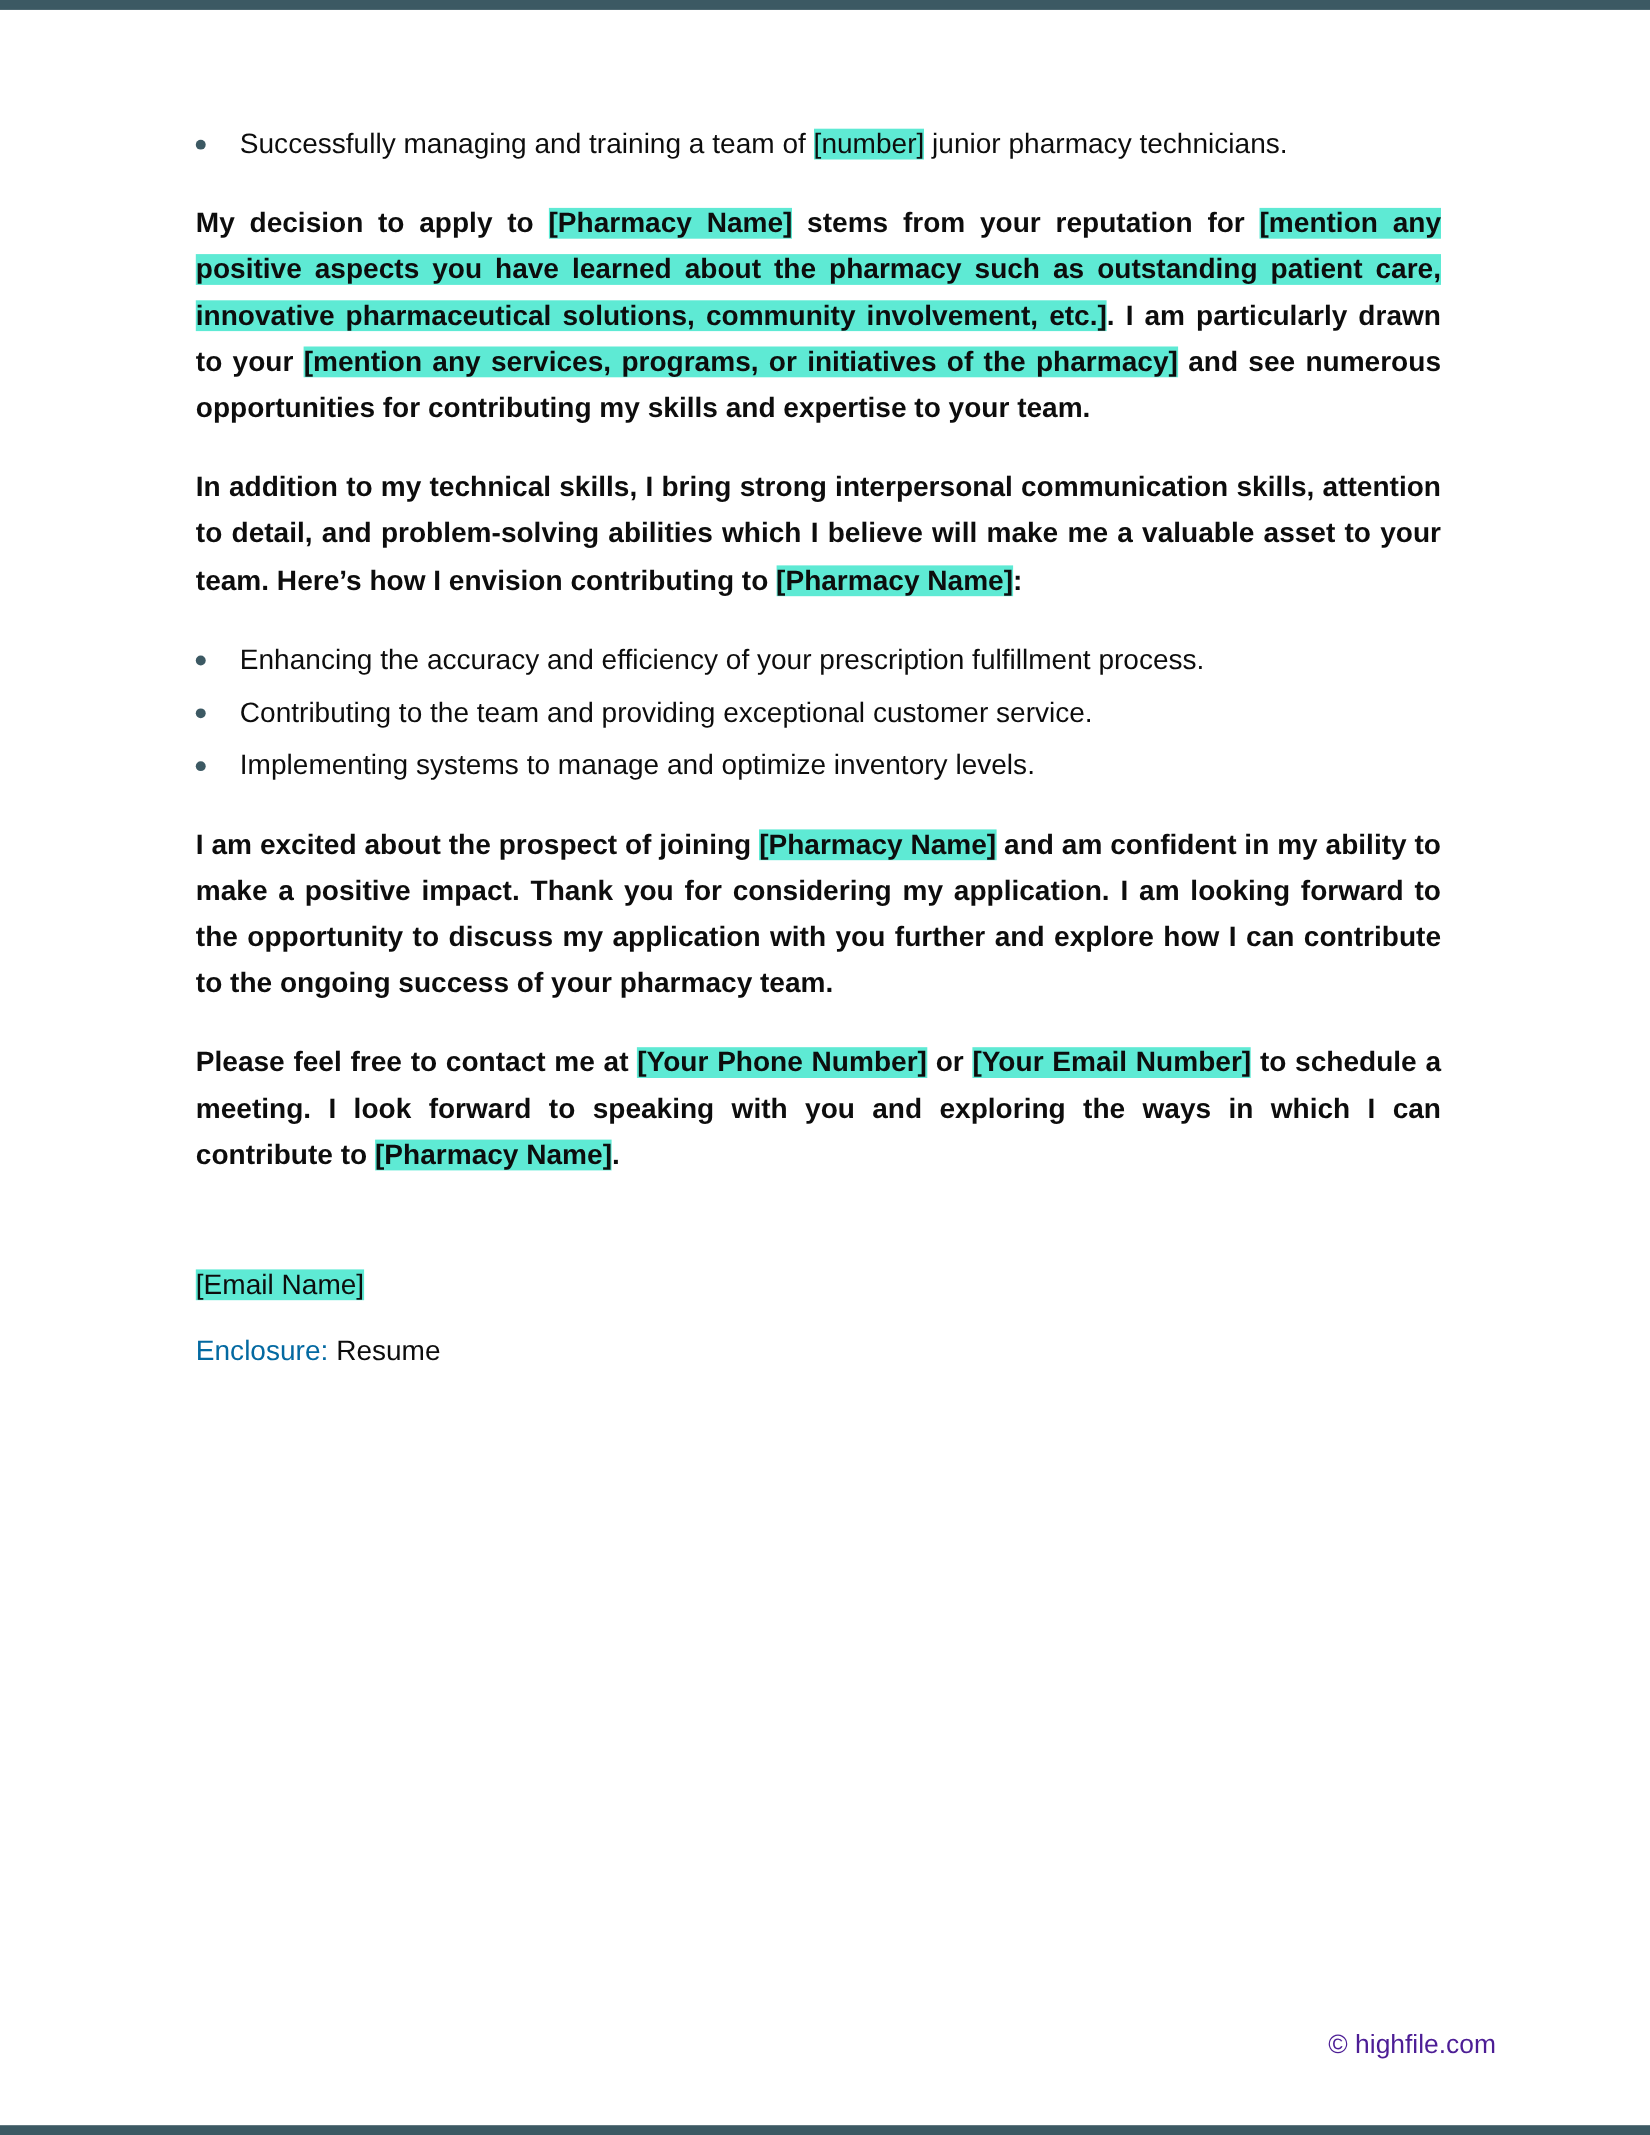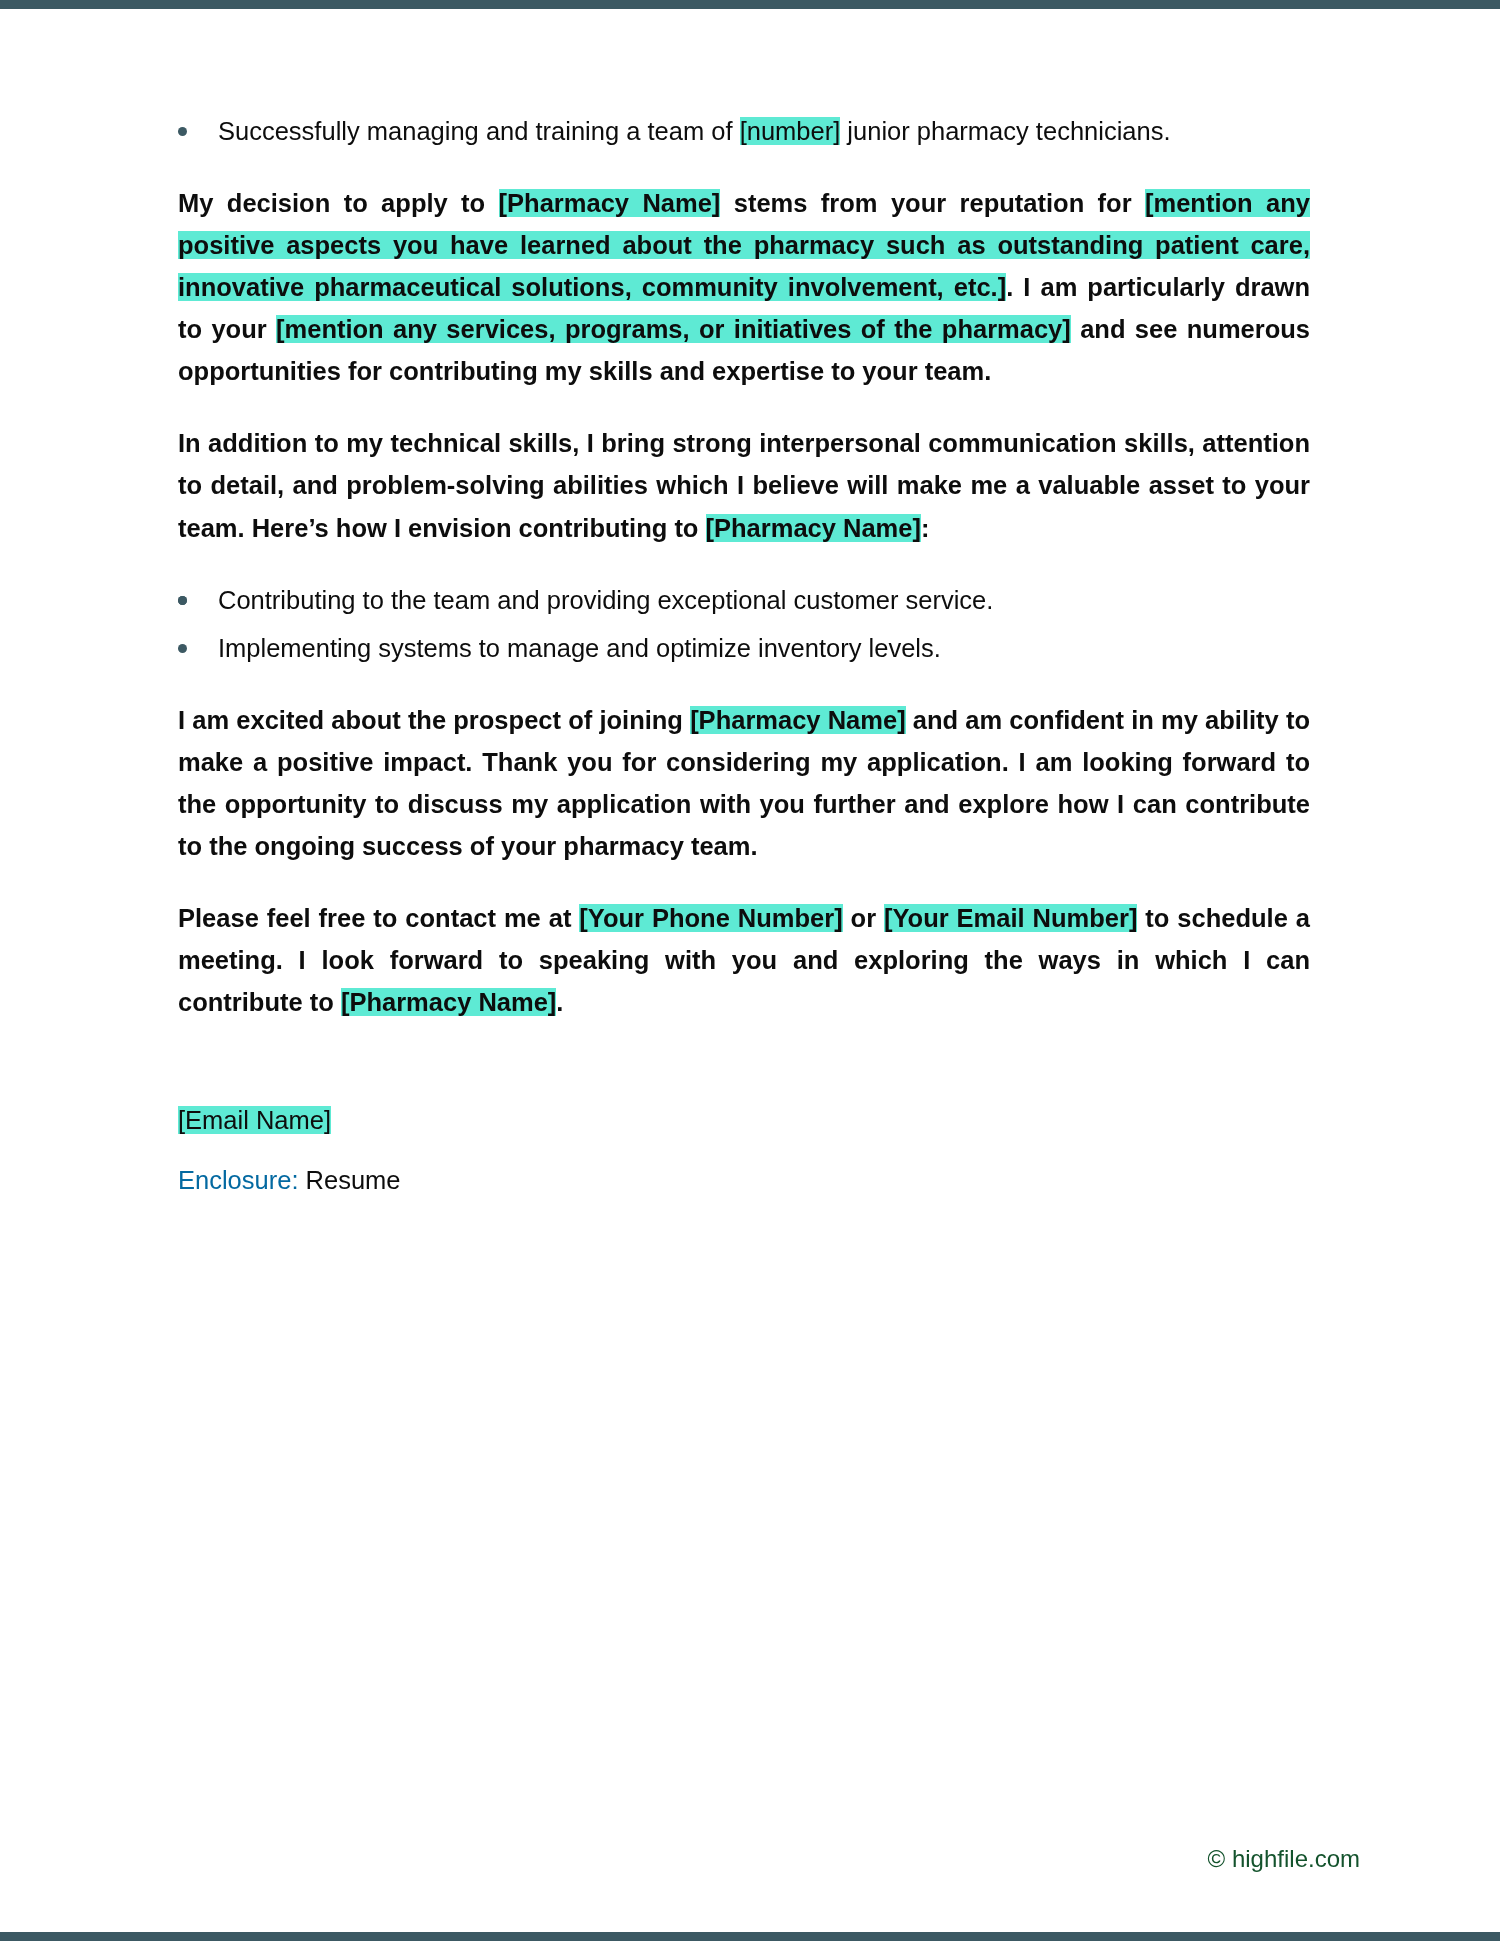--- a/index.html
+++ b/index.html
@@ -92,21 +92,21 @@
     color: #0369a1;
     font-weight: normal;
   }
   .footer {
     position: absolute;
     left: 0;
     top: 1845px;
     width: 1360px;
     text-align: right;
     font-size: 24px;
-    color: #14532d;
+    color: #4c1d95;
     font-family: "Liberation Sans", sans-serif;
   }
 </style>
 </head>
 <body>
 
 <div class="page">
 
   <div class="rule-top"></div>
 
@@ -117,21 +117,21 @@
         <span class="dot"></span><span>Successfully managing and training a team of </span><span class="ph">[number]</span><span> junior pharmacy technicians.</span>
       </li>
     </ul>
 
     <p class="para"><span>My decision to apply to </span><span class="ph">[Pharmacy Name]</span><span> stems from your reputation for </span><span class="ph">[mention any positive aspects you have learned about the pharmacy such as outstanding patient care, innovative pharmaceutical solutions, community involvement, etc.]</span><span>. I am particularly drawn to your </span><span class="ph">[mention any services, programs, or initiatives of the pharmacy]</span><span> and see numerous opportunities for contributing my skills and expertise to your team.</span></p>
 
     <p class="para"><span>In addition to my technical skills, I bring strong interpersonal communication skills, attention to detail, and problem-solving abilities which I believe will make me a valuable asset to your team. Here’s how I envision contributing to </span><span class="ph">[Pharmacy Name]</span><span>:</span></p>
 
     <ul class="bullets">
       <li>
-        <span class="dot"></span>
+        <span class="dot"></span><span>Enhancing the accuracy and efficiency of your prescription fulfillment process.</span>
       </li>
       <li>
         <span class="dot"></span><span>Contributing to the team and providing exceptional customer service.</span>
       </li>
       <li>
         <span class="dot"></span><span>Implementing systems to manage and optimize inventory levels.</span>
       </li>
     </ul>
 
     <p class="para" style="margin-top:30px;"><span>I am excited about the prospect of joining </span><span class="ph">[Pharmacy Name]</span><span> and am confident in my ability to make a positive impact. Thank you for considering my application. I am looking forward to the opportunity to discuss my application with you further and explore how I can contribute to the ongoing success of your pharmacy team.</span></p>

